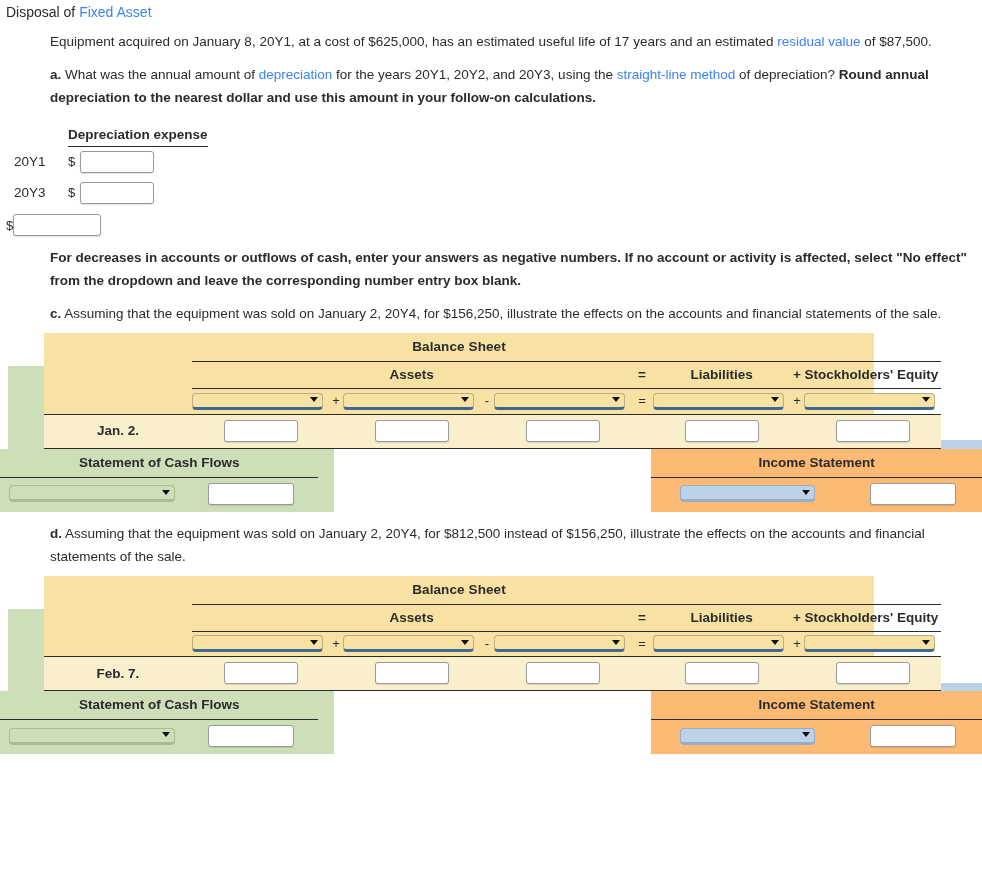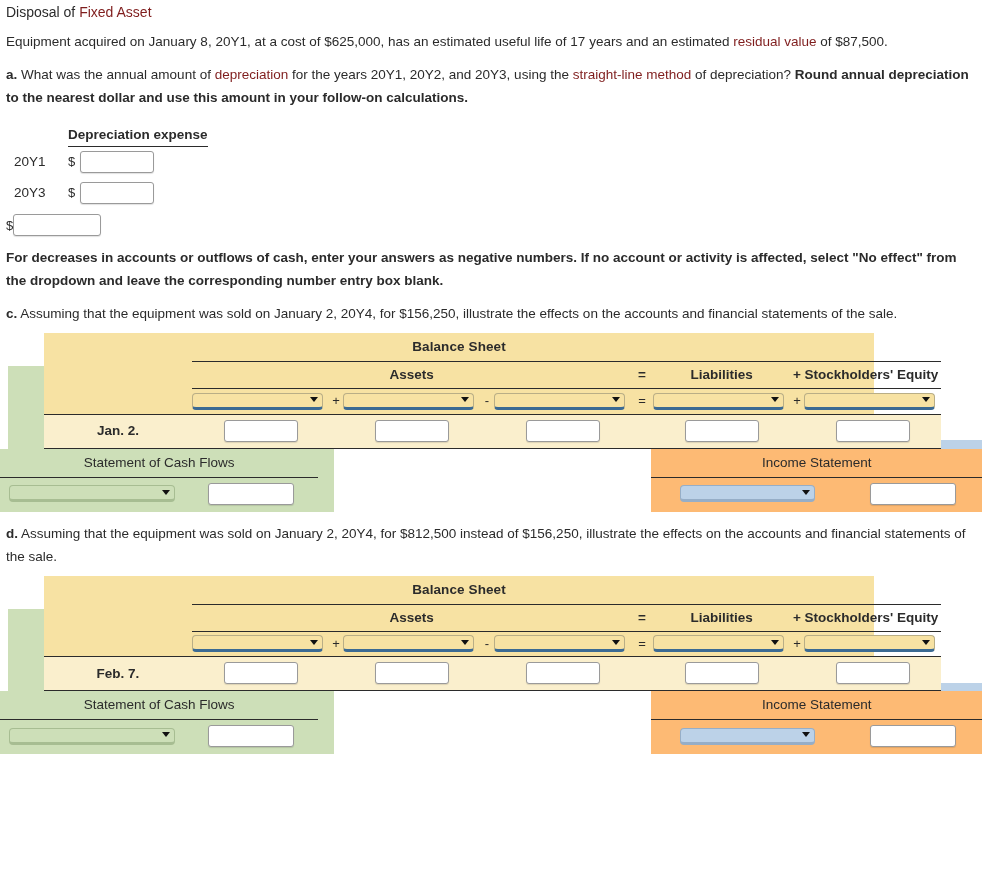--- a/index.html
+++ b/index.html
@@ -12,25 +12,26 @@
     font-family: "Liberation Sans", sans-serif;
     font-size: 13.5px;
     color: #2b2b2b;
     overflow: hidden;
     position: relative;
   }
   .page { position: relative; width: 982px; }
 
   
   .title { padding: 4px 0 0 6px; font-size: 14px; }
-  .lnk { color: #7f1d1d; }
+  .lnk { color: #3b82f6; }
   .para {
     padding: 10px 6px 0 6px;
     line-height: 23px;
     font-size: 13.5px;
+    margin-left: 44px;
   }
   .para.tight { padding-top: 14px; }
   .b { font-weight: bold; }
 
   
   .dep-wrap { margin: 18px 0 0 0; }
   table.dep { border-collapse: collapse; }
   .dep td { padding: 0; vertical-align: middle; }
   .dep-head {
     font-weight: bold; text-align: right;
@@ -153,21 +154,21 @@
   }
   .scf {
     width: 334px; margin-left: 0;
     background: #cddfb8;
   }
   .spacer { flex: 0 0 333px; }
   .inc {
     width: 347px; background: #fdba74;
   }
   .sub-title {
-    text-align: center; font-weight: normal;
+    text-align: center; font-weight: bold;
     font-size: 13.5px; padding: 6px 0 7px 0;
   }
   table.sub { border-collapse: collapse; width: 100%; table-layout: fixed; }
   table.sub td {
     border-top: 1px solid #2b2b2b;
     padding: 5px 0 7px 0;
     text-align: center;
   }
   .sub-f { width: 58%; }
   .sub-v { width: 42%; }

